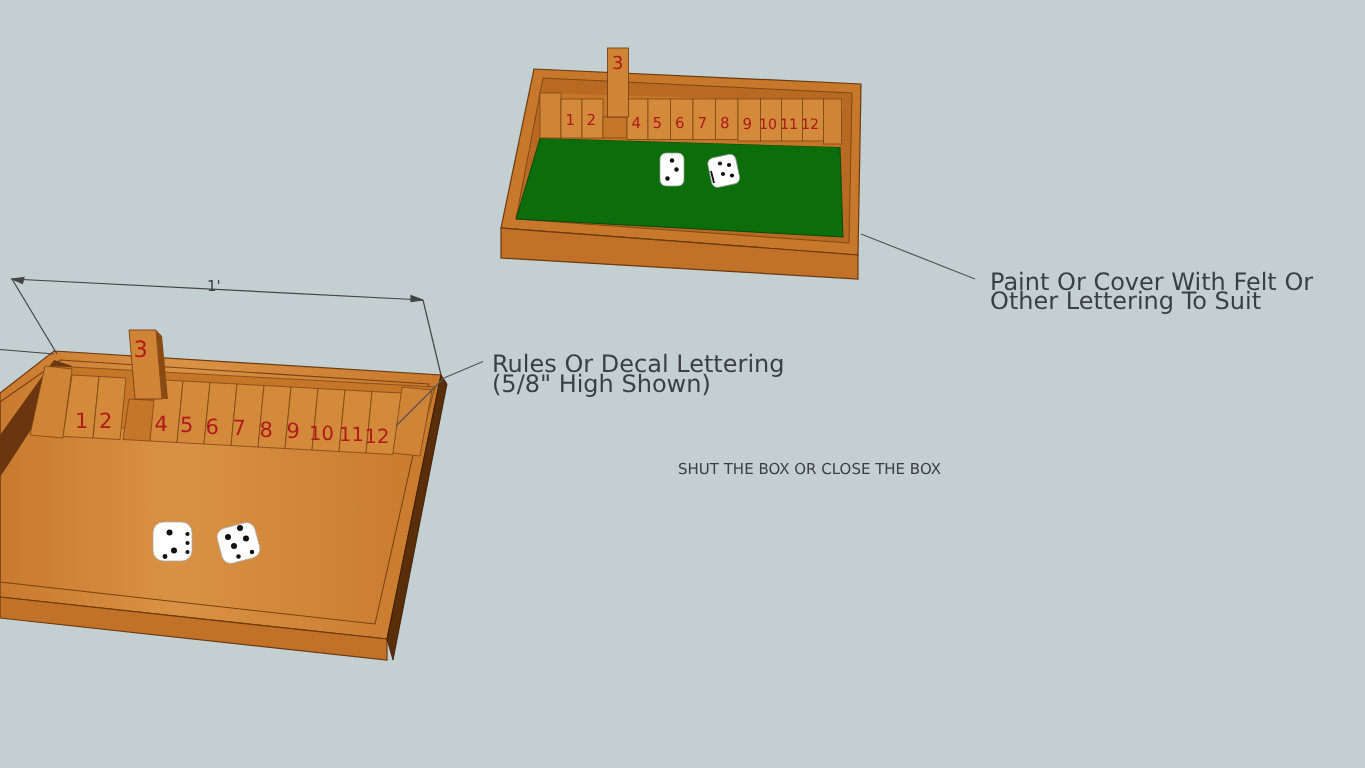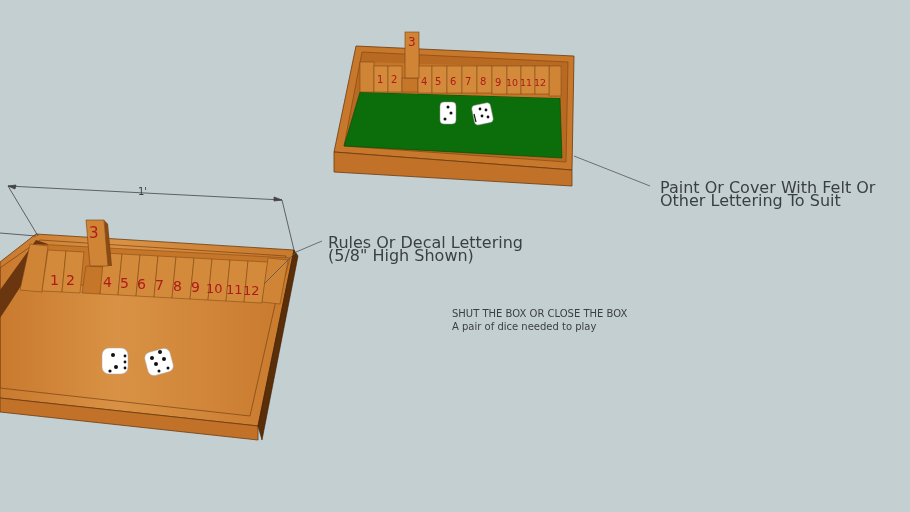--- a/index.html
+++ b/index.html
@@ -186,14 +186,13 @@
   <div>Other Lettering To Suit</div>
 </div>
 
 <div class="label" style="left:328px; top:236px;">
   <div>Rules Or Decal Lettering</div>
   <div>(5/8" High Shown)</div>
 </div>
 
 <div class="notes">
   <div>SHUT THE BOX OR CLOSE THE BOX</div>
-  <div>A pair of dice needed to play</div>
 </div>
 
 </body></html>

